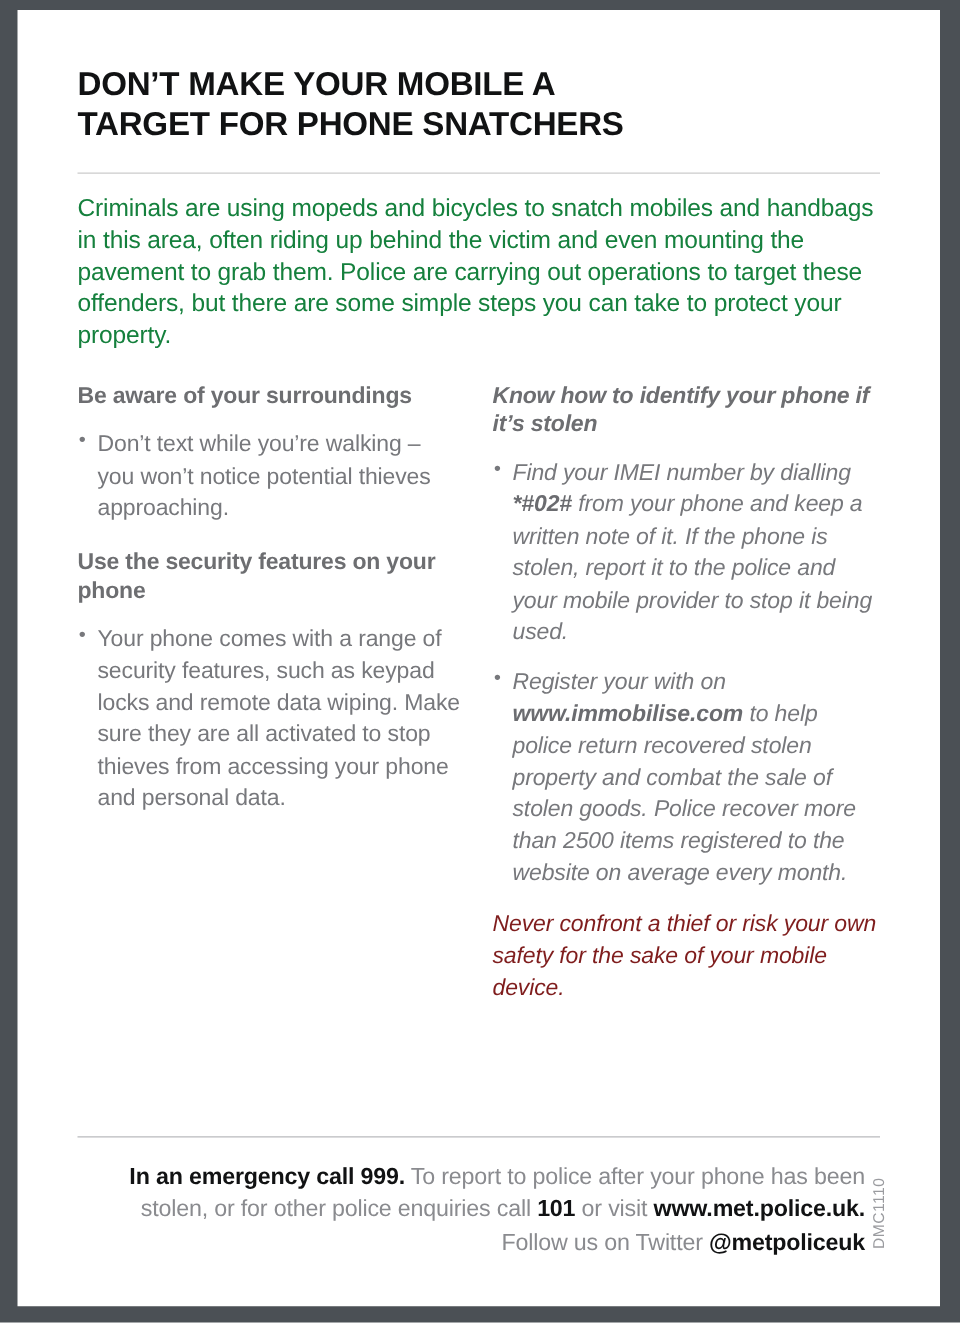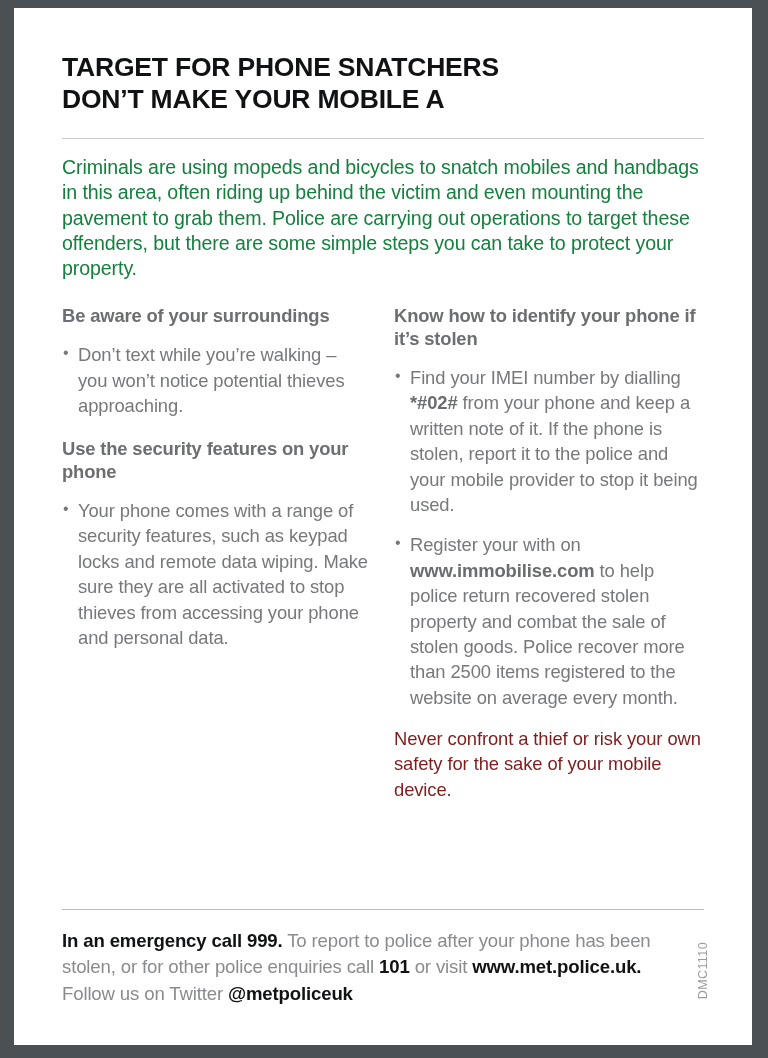--- a/index.html
+++ b/index.html
@@ -57,21 +57,21 @@
   
   .columns {
     display: flex;
     margin-top: 24px;
     align-items: flex-start;
   }
   .col {
     box-sizing: border-box;
   }
   .col-left  { width: 332px; padding-right: 24px; }
-  .col-right { width: 310px; }
+  .col-right { width: 310px; font-style: italic; }
 
   h2.subhead {
     margin: 0 0 14px 0;
     font-size: 18.4px;
     line-height: 1.24;
     font-weight: bold;
     color: #6d6e71;
     letter-spacing: -0.15px;
   }
   h2.subhead.spaced { margin-top: 20px; }
@@ -111,20 +111,21 @@
     color: #7f1d1d;
     letter-spacing: -0.1px;
   }
 
   
   .footer-wrap {
     position: absolute;
     left: 48px;
     right: 48px;
     bottom: 38px;
+    text-align: right;
   }
   hr.footer-rule {
     border: none;
     border-top: 1px solid #b9babd;
     margin: 0 0 18px 0;
     height: 0;
   }
   .footer-text {
     margin: 0;
     font-size: 18.6px;
@@ -149,22 +150,22 @@
     transform: rotate(180deg);
     white-space: nowrap;
   }
 </style>
 </head>
 <body>
 
 <div id="leaflet">
 
   <h1 class="title">
+    <span>DON’T MAKE YOUR MOBILE A</span>
     <span>TARGET FOR PHONE SNATCHERS</span>
-    <span>DON’T MAKE YOUR MOBILE A</span>
   </h1>
 
   <hr class="rule">
 
   <p class="intro">Criminals are using mopeds and bicycles to snatch mobiles and handbags in this area, often riding up behind the victim and even mounting the pavement to grab them. Police are carrying out operations to target these offenders, but there are some simple steps you can take to protect your property.</p>
 
   <div class="columns">
 
     <div class="col col-left">
 

